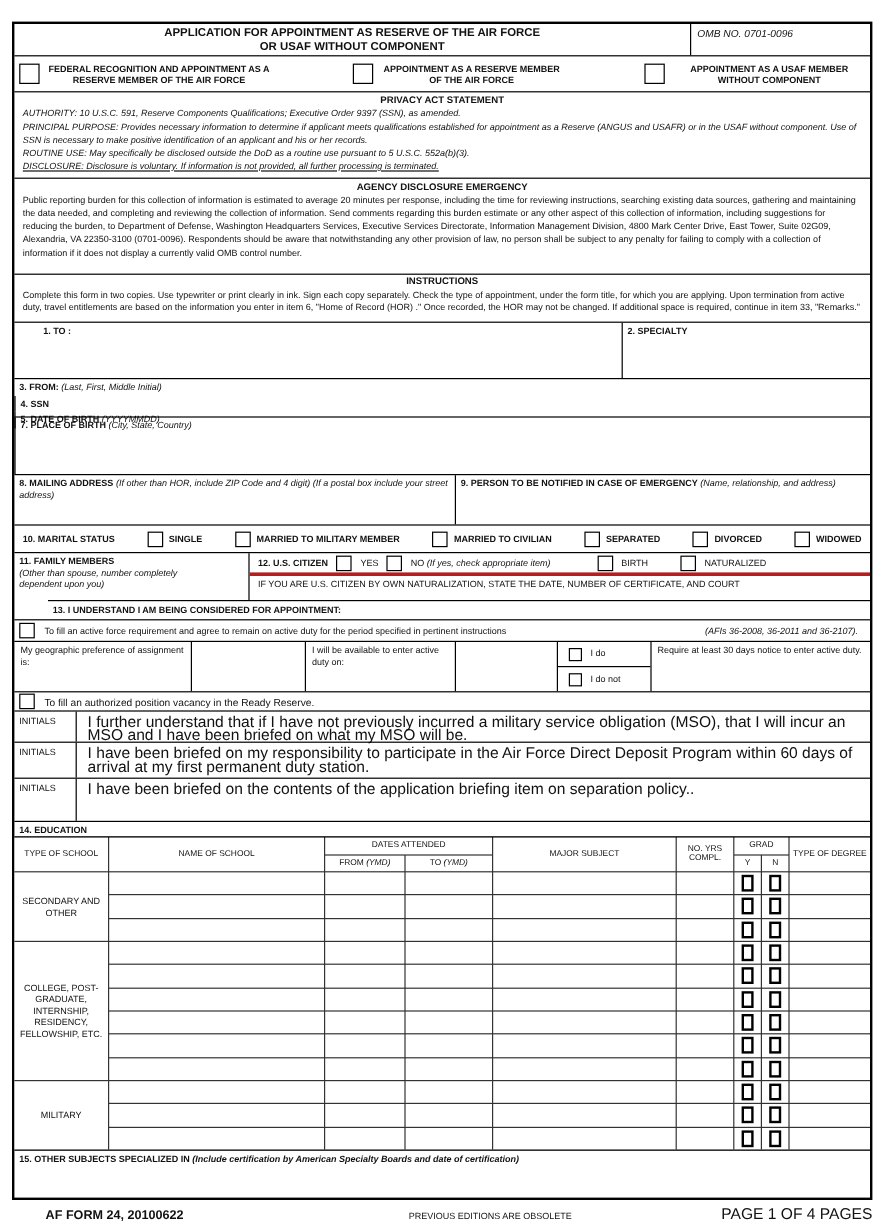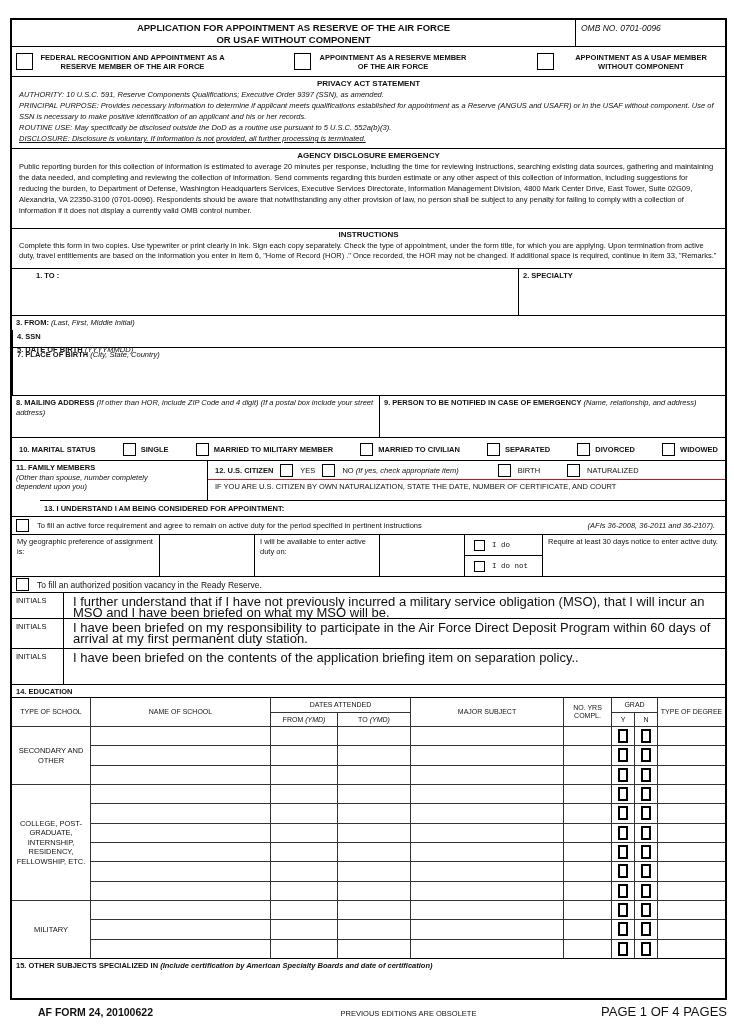--- a/index.html
+++ b/index.html
@@ -46,31 +46,31 @@
   .c-hor { width:367px; } .c-pob { flex:1; }
 
   
   .r10 { height:23px; align-items:center; justify-content:space-between; padding:0 7px; font-size:7.5px; }
   .opt { display:flex; align-items:center; gap:5px; font-weight:bold; }
 
   
   .r1112 { height:40px;gap:20px; }
   .c-fam { width:175px; padding:2px 4px; font-size:7.5px; line-height:9.5px; }
   .c-cit { flex:1; border-left:1px solid #000; display:flex; flex-direction:column; }
-  .cit1 { height:19px; border-bottom:1px solid #b91c1c; display:flex; align-items:center; gap:7px; padding:0 7px; font-size:7.5px; }
+  .cit1 { height:19px; border-bottom:3px solid #b91c1c; display:flex; align-items:center; gap:7px; padding:0 7px; font-size:7.5px; }
   .cit2 { flex:1; padding:2px 7px; font-size:7.5px; }
 
   
   .r13h { height:16px; align-items:center; padding:0 4px; font-size:7.5px;margin-left:28px; }
   .ropt { height:18px; align-items:center; padding:0 4px; font-size:7.5px; gap:8px; }
   .ropt2 { height:16px; align-items:center; padding:0 4px; font-size:8.5px; gap:8px; }
   .rgeo { height:42px; }
   .rgeo > div { padding:2px 5px; font-size:7.5px; line-height:10px; }
   .g1{width:147px;} .g2{width:95px;} .g3{width:125px;} .g4{width:85px;}
-  .g5{width:78px; padding:0 !important; display:flex; flex-direction:column;font-family:Liberation Mono, monospace;}
+  .g5{width:78px; padding:0 !important; display:flex; flex-direction:column;}
   .g6{flex:1;}
   .ido { flex:1; display:flex; align-items:center; gap:7px; padding:0 0 0 9px; }
   .ido + .ido { border-top:1px solid #000; }
   .ido .cb { width:11px; height:11px; }
 
   
   .init { display:flex; }
   .init .lbl { width:52px; border-right:1px solid #000; padding:3px 4px; font-size:7.5px; }
   .init .txt { flex:1; font-size:13px; line-height:11px; padding:3px 9px; }
   .ri1{height:26px;} .ri2{height:30px;} .ri3{height:36px;}

